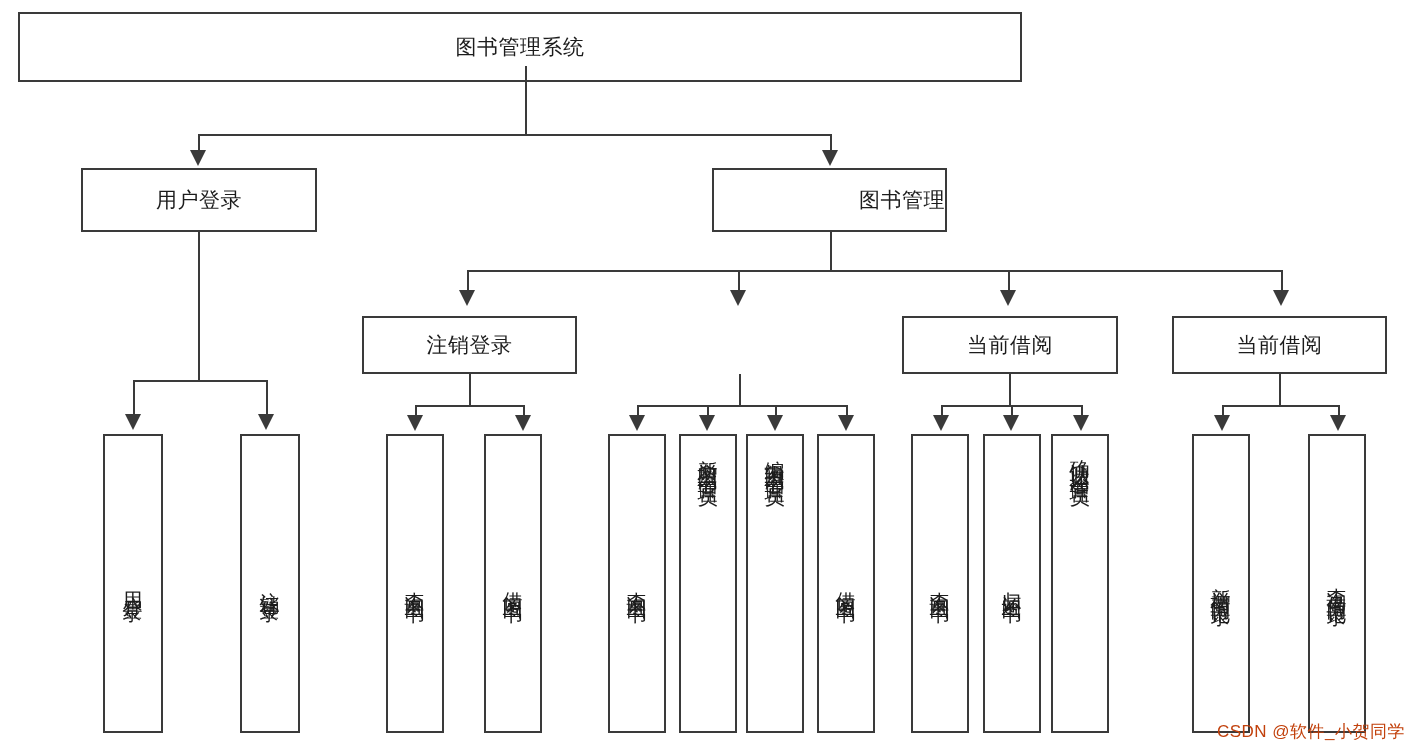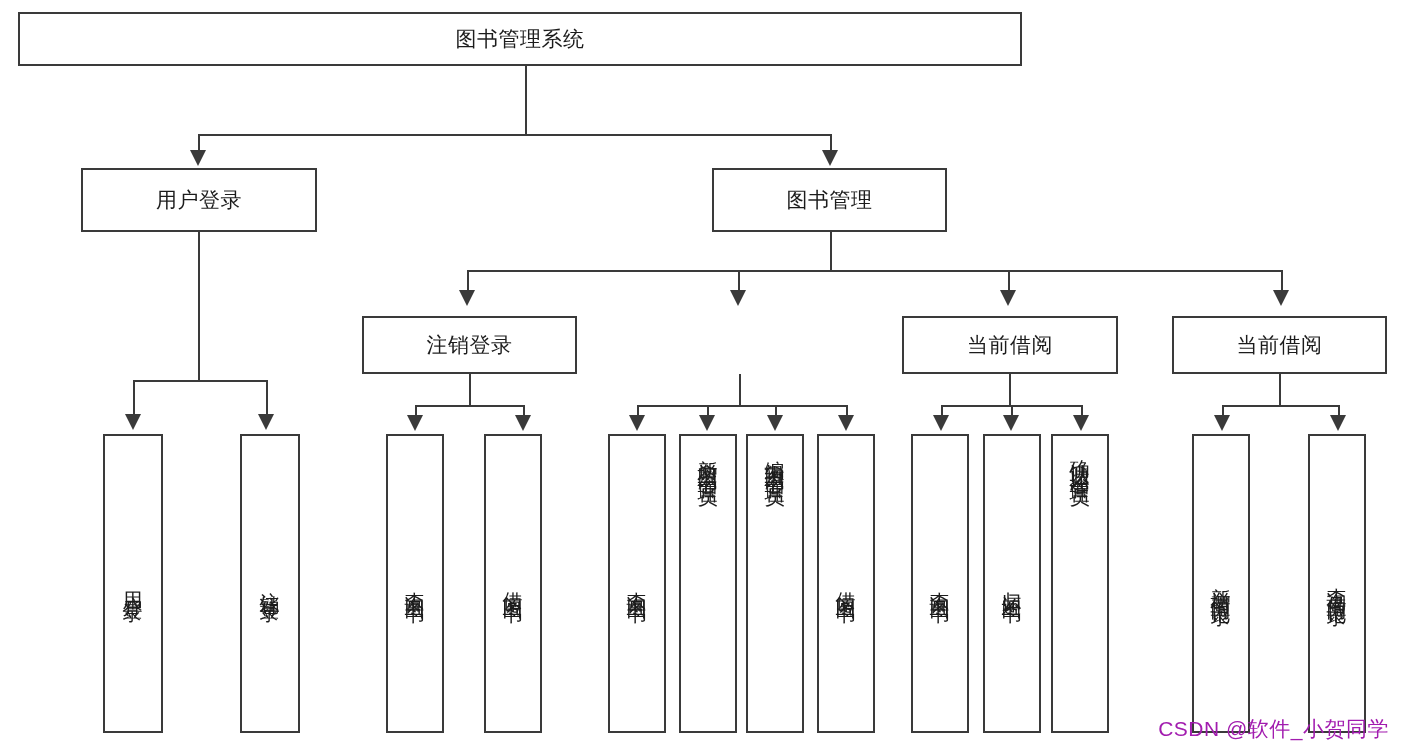--- a/index.html
+++ b/index.html
@@ -74,50 +74,50 @@
     width: 0;
     height: 0;
     border-left: 8px solid transparent;
     border-right: 8px solid transparent;
     border-top: 16px solid #3a3a3a;
   }
 
   
   #watermark {
     position: absolute;
-    right: 16px;
+    right: 0;
     bottom: 4px;
-    font-size: 21px;
-    color: #a21caf;
+    font-size: 17px;
+    color: #c2410c;
     white-space: nowrap;
     letter-spacing: 0.5px;
   }
 </style>
 </head>
 <body>
 
 <div id="canvas">
 
-  <div class="node" style="left:18px; top:12px; width:1004px; height:54px;">
+  <div class="node" style="left:18px; top:12px; width:1004px; height:70px;">
     <span class="label">图书管理系统</span>
   </div>
 
   <div class="vline" style="left:525px; top:66px; height:68px;"></div>
 
   <div class="hline" style="left:198px; top:134px; width:632px;"></div>
 
   <div class="vline" style="left:198px; top:134px; height:16px;"></div>
   <div class="arrow" style="left:190px; top:150px;"></div>
   <div class="vline" style="left:830px; top:134px; height:16px;"></div>
   <div class="arrow" style="left:822px; top:150px;"></div>
 
   <div class="node" style="left:81px; top:168px; width:236px; height:64px;">
     <span class="label">用户登录</span>
   </div>
-  <div class="node" style="left:712px; top:168px; width:235px; height:64px;">
+  <div class="node" style="left:712px; top:168px; width:235px; height:64px;justify-content:flex-end;">
     <span class="label">图书管理</span>
   </div>
 
   <div class="vline" style="left:198px; top:232px; height:148px;"></div>
   <div class="hline" style="left:133px; top:380px; width:133px;"></div>
   <div class="vline" style="left:133px; top:380px; height:34px;"></div>
   <div class="arrow" style="left:125px; top:414px;"></div>
   <div class="vline" style="left:266px; top:380px; height:34px;"></div>
   <div class="arrow" style="left:258px; top:414px;"></div>
 

